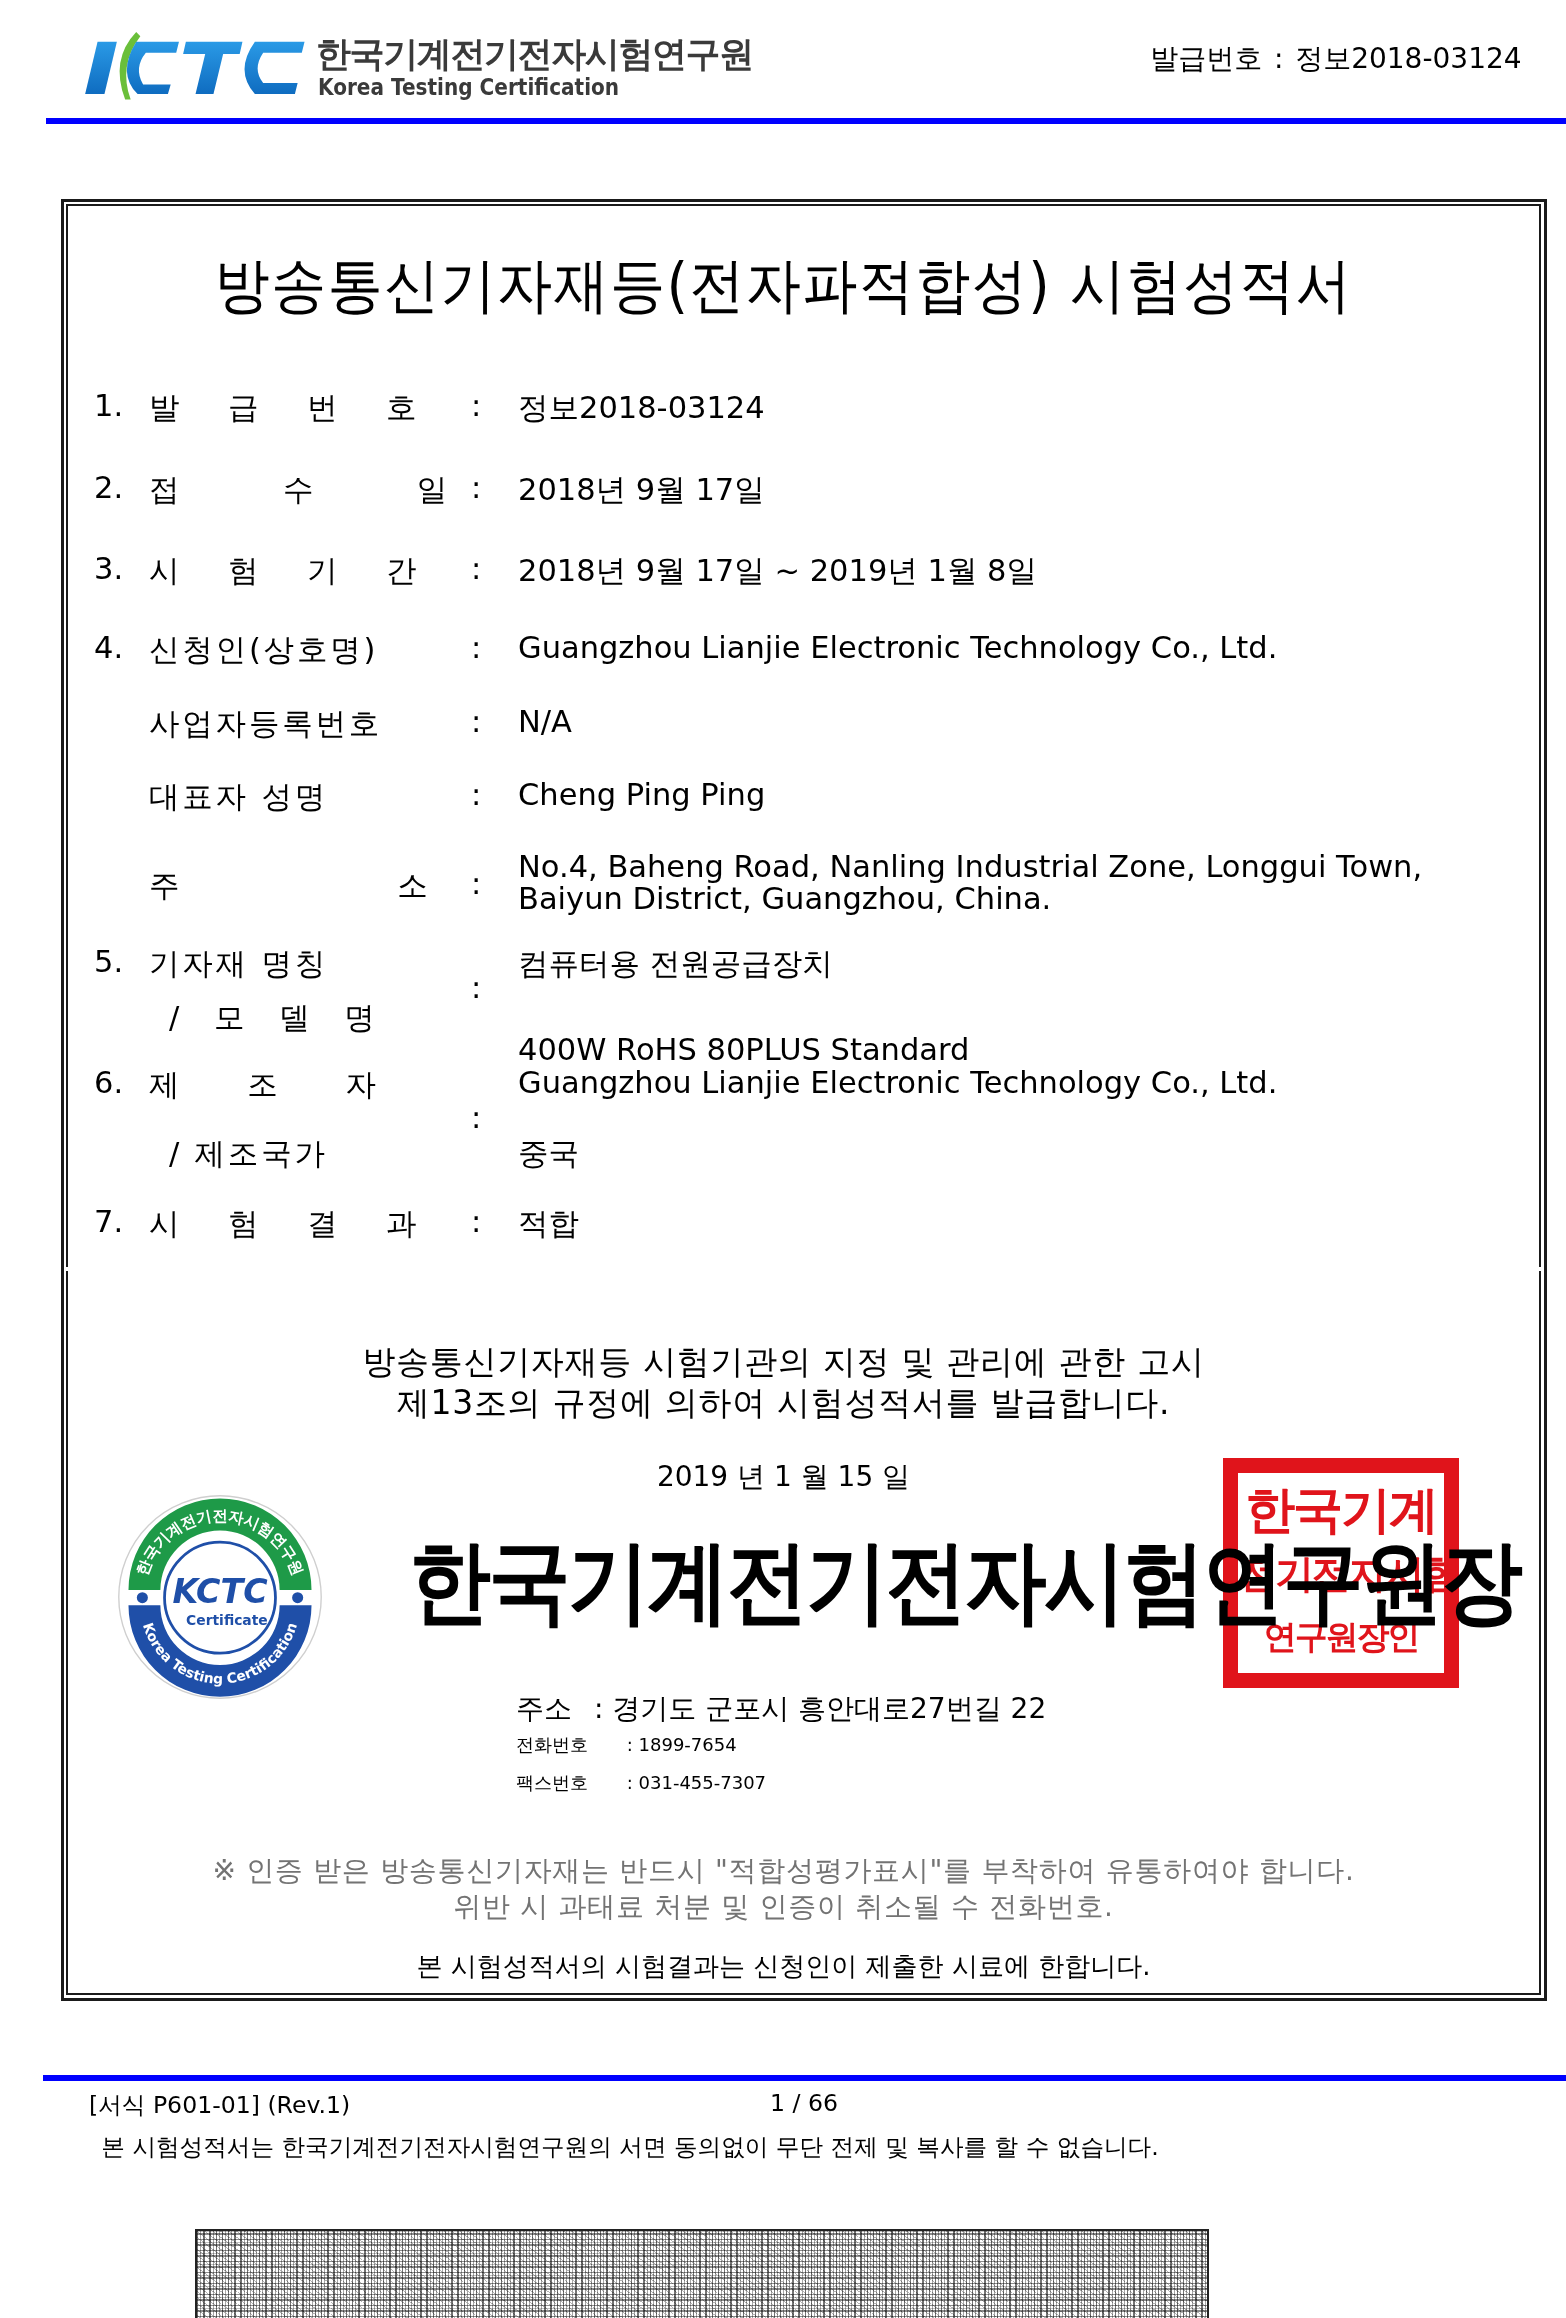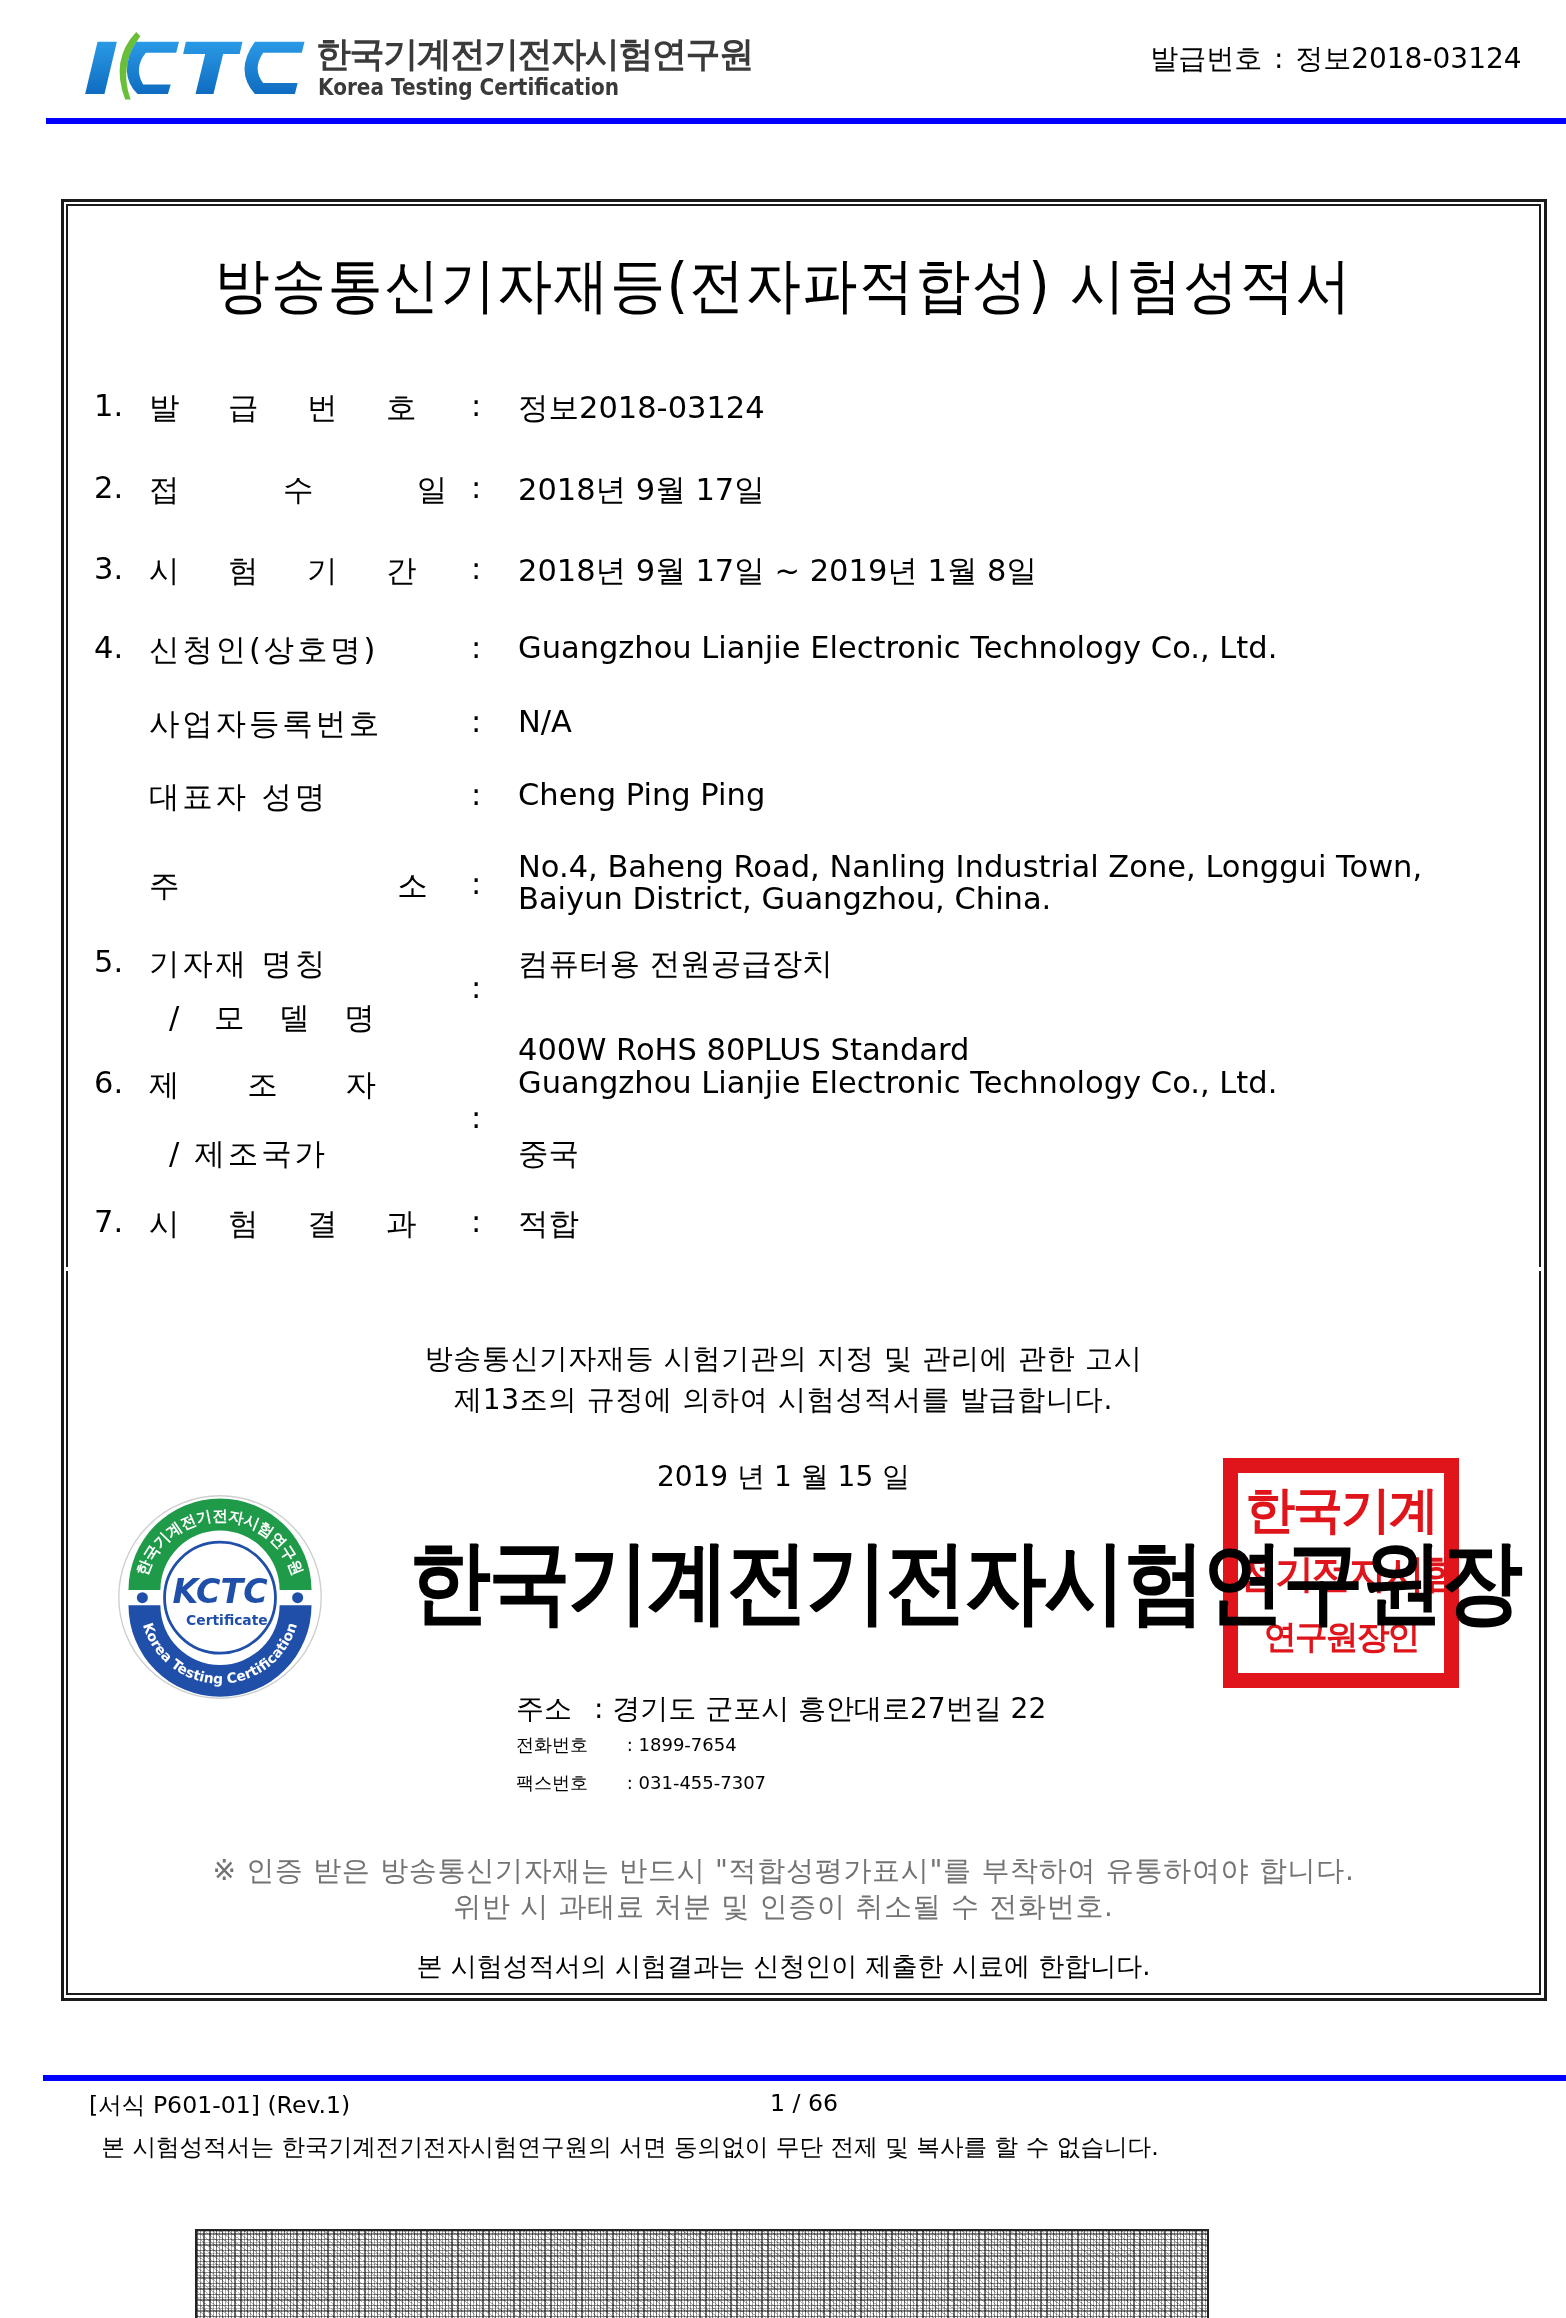--- a/index.html
+++ b/index.html
@@ -23,21 +23,21 @@
 
   .doc-title { left:0; width:1567px; top:246px; text-align:center; font-size:60px; letter-spacing:1.4px; white-space:nowrap; transform:scaleX(0.92); }
 
   .row { position:absolute; font-size:30.5px; white-space:nowrap; }
   .num { position:absolute; left:94px; }
   .lbl { position:absolute; left:149px; letter-spacing:2.8px; }
   .colon { position:absolute; left:471px; font-size:30.5px; }
   .val { position:absolute; left:518px; font-size:30.5px; white-space:nowrap; }
   .val.wrap { white-space:normal; width:998px; line-height:32px; }
 
-  .notice { left:0; width:1567px; text-align:center; font-size:28px; white-space:nowrap; letter-spacing:0.7px; }
+  .notice { left:0; width:1567px; text-align:center; font-size:33px; white-space:nowrap; letter-spacing:0.7px; }
   .issue-date { left:0; width:1567px; text-align:center; font-size:28px; top:1458px; }
   .director { left:409px; top:1521px; font-size:91px; font-weight:bold; white-space:nowrap; letter-spacing:-2.8px; transform:scaleX(0.9); transform-origin:left; z-index:3; }
 
   .round-seal { left:116px; top:1493px; width:208px; height:208px; }
   .red-seal { left:1223px; top:1458px; width:236px; height:230px; border:15.2px solid #e0141b; box-sizing:border-box; background:#fff; z-index:1; }
   .red-seal-text { position:absolute; left:0; right:0; text-align:center; color:#e0141b; font-size:50px; font-weight:bold; line-height:67px; white-space:nowrap; letter-spacing:-2.1px; }
 
   .addr { left:516px; font-size:18px; white-space:nowrap; }
   .addr .k { display:inline-block; min-width:105px; }
 

